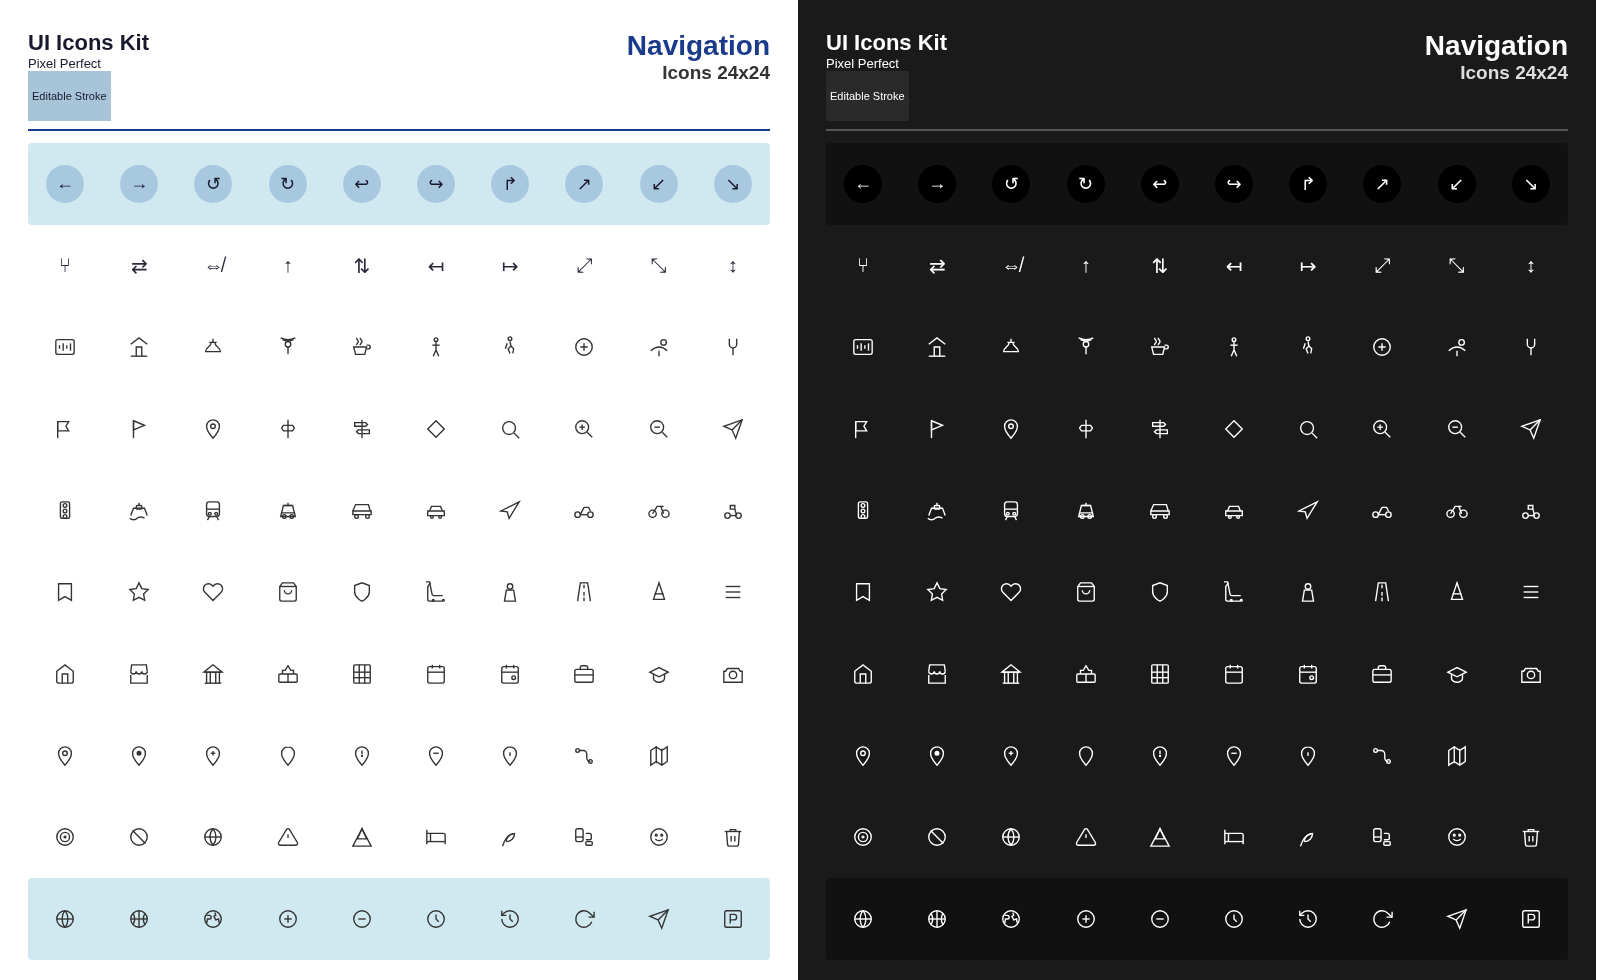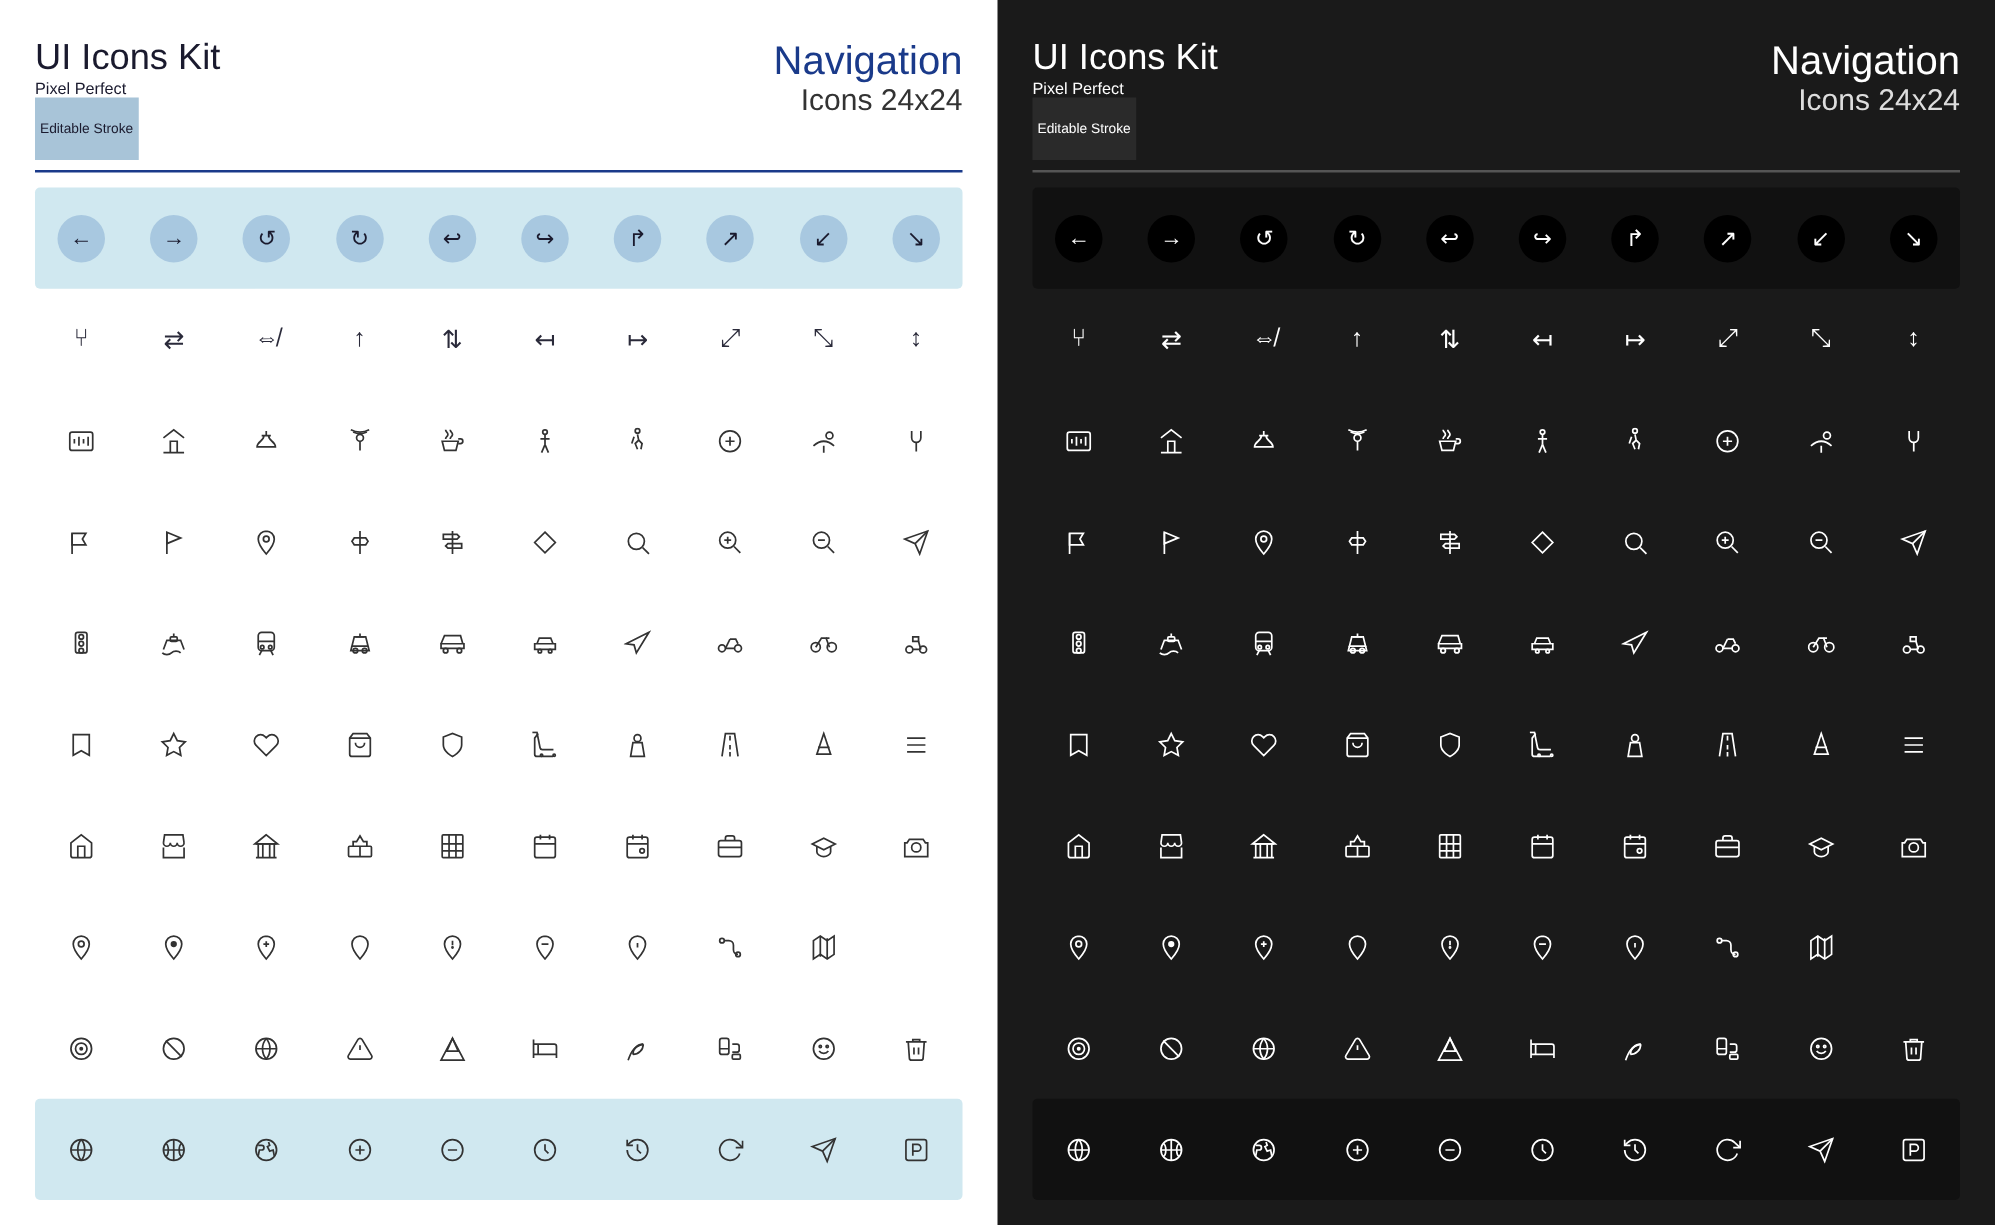--- a/index.html
+++ b/index.html
@@ -33,22 +33,22 @@
       align-items: flex-start;
       margin-bottom: 8px;
     }
 
     .header-left {}
     .header-right {
       text-align: right;
     }
 
     .kit-title {
-      font-size: 29px;
-      font-weight: 400;
+      font-size: 22px;
+      font-weight: 700;
     }
 
     .panel-light .kit-title { color: #1a1a2e; }
     .panel-dark .kit-title { color: #ffffff; }
 
     .pixel-perfect {
       font-size: 13px;
       font-weight: 400;
     }
     .panel-light .pixel-perfect { color: #1a1a2e; }
@@ -62,29 +62,29 @@
     .panel-light .editable-stroke {
       background: #a8c4d8;
       color: #1a1a2e;
     }
     .panel-dark .editable-stroke {
       background: #2a2a2a;
       color: #ffffff;
     }
 
     .nav-title {
-      font-size: 32px;
-      font-weight: 400;
+      font-size: 28px;
+      font-weight: 700;
     }
     .panel-light .nav-title { color: #1a3a8a; }
     .panel-dark .nav-title { color: #ffffff; }
 
     .icons-size {
-      font-size: 24px;
-      font-weight: 400;
+      font-size: 19px;
+      font-weight: 700;
     }
     .panel-light .icons-size { color: #333; }
     .panel-dark .icons-size { color: #ddd; }
 
     .divider {
       height: 2px;
       margin-bottom: 12px;
     }
     .panel-light .divider { background: #1a3a8a; }
     .panel-dark .divider { background: #555; }

